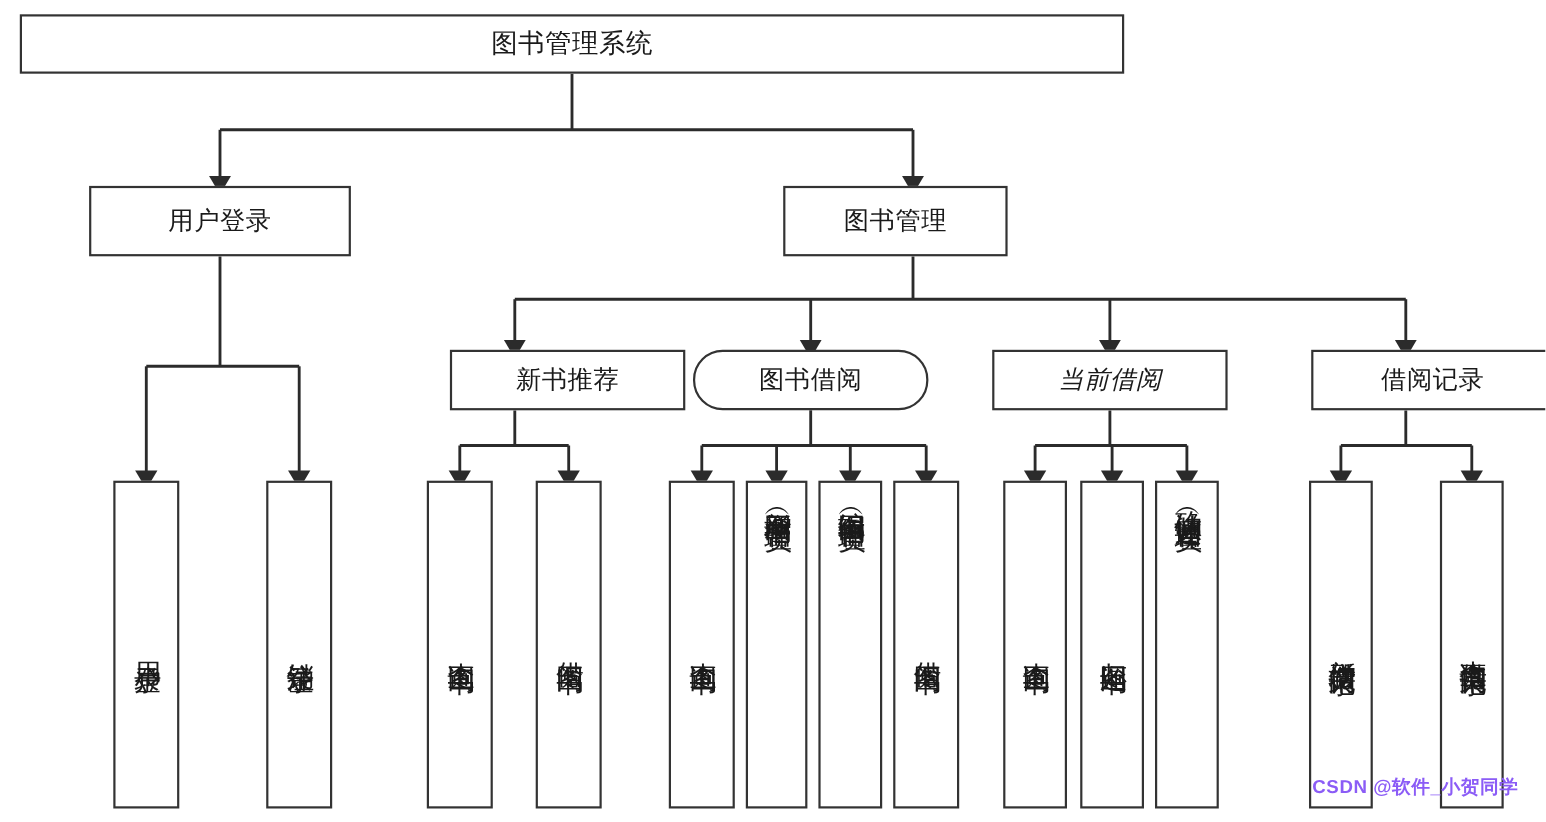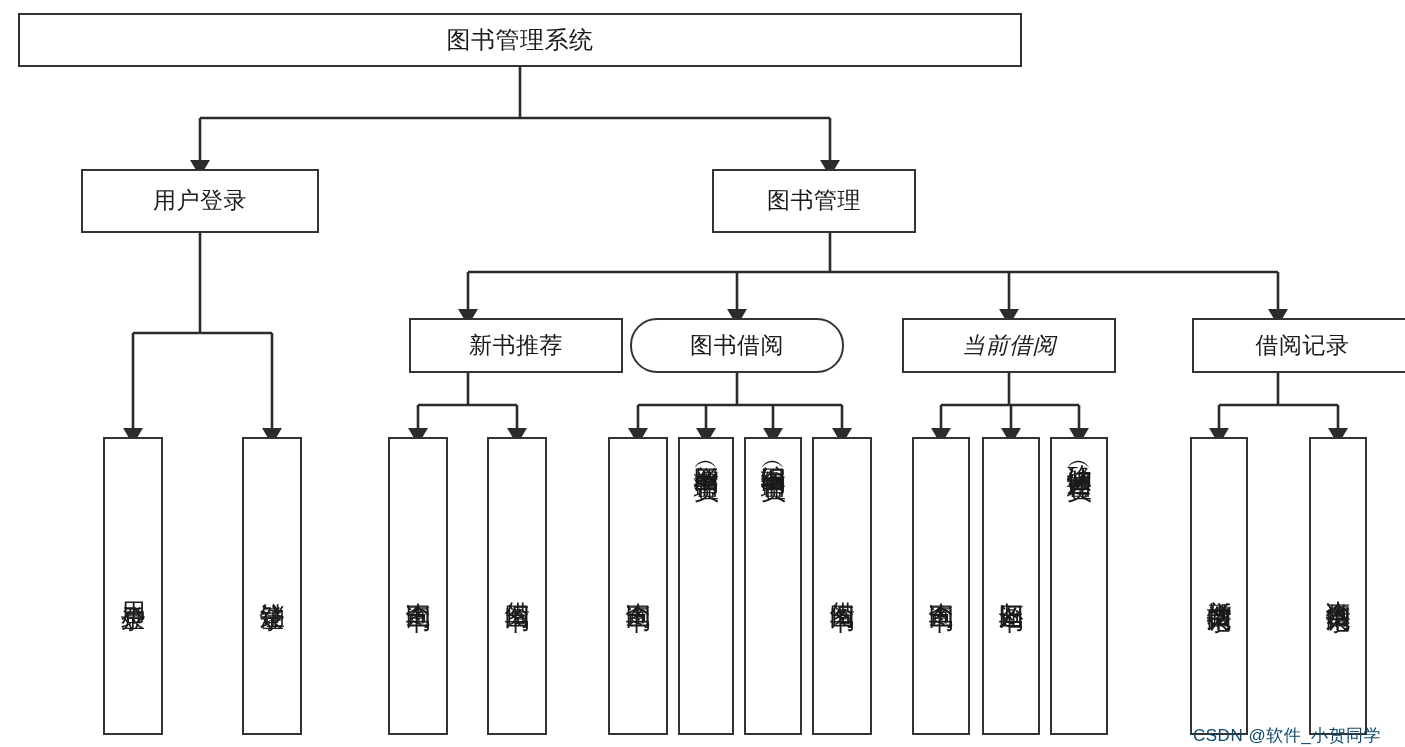--- a/index.html
+++ b/index.html
@@ -204,15 +204,15 @@
           <span class="vtext">新增借阅记录</span>
         </div>
       </div>
       <div class="node leafbox" style="left: 1309px; top: 437px; width: 58px; height: 298px; align-items: center;">
         <div class="leafwrap">
           <span class="vtext">查询借阅记录</span>
         </div>
       </div>
     </div>
 
-  <div class="watermark" style="left: 1193px; top: 724px; color: #0c4a6e;">CSDN @软件_小贺同学</div>
+  <div class="watermark" style="left: 1193px; top: 704px; color: #8b5cf6; font-weight: bold;">CSDN @软件_小贺同学</div>
 
 </div>
 
 </body></html>

